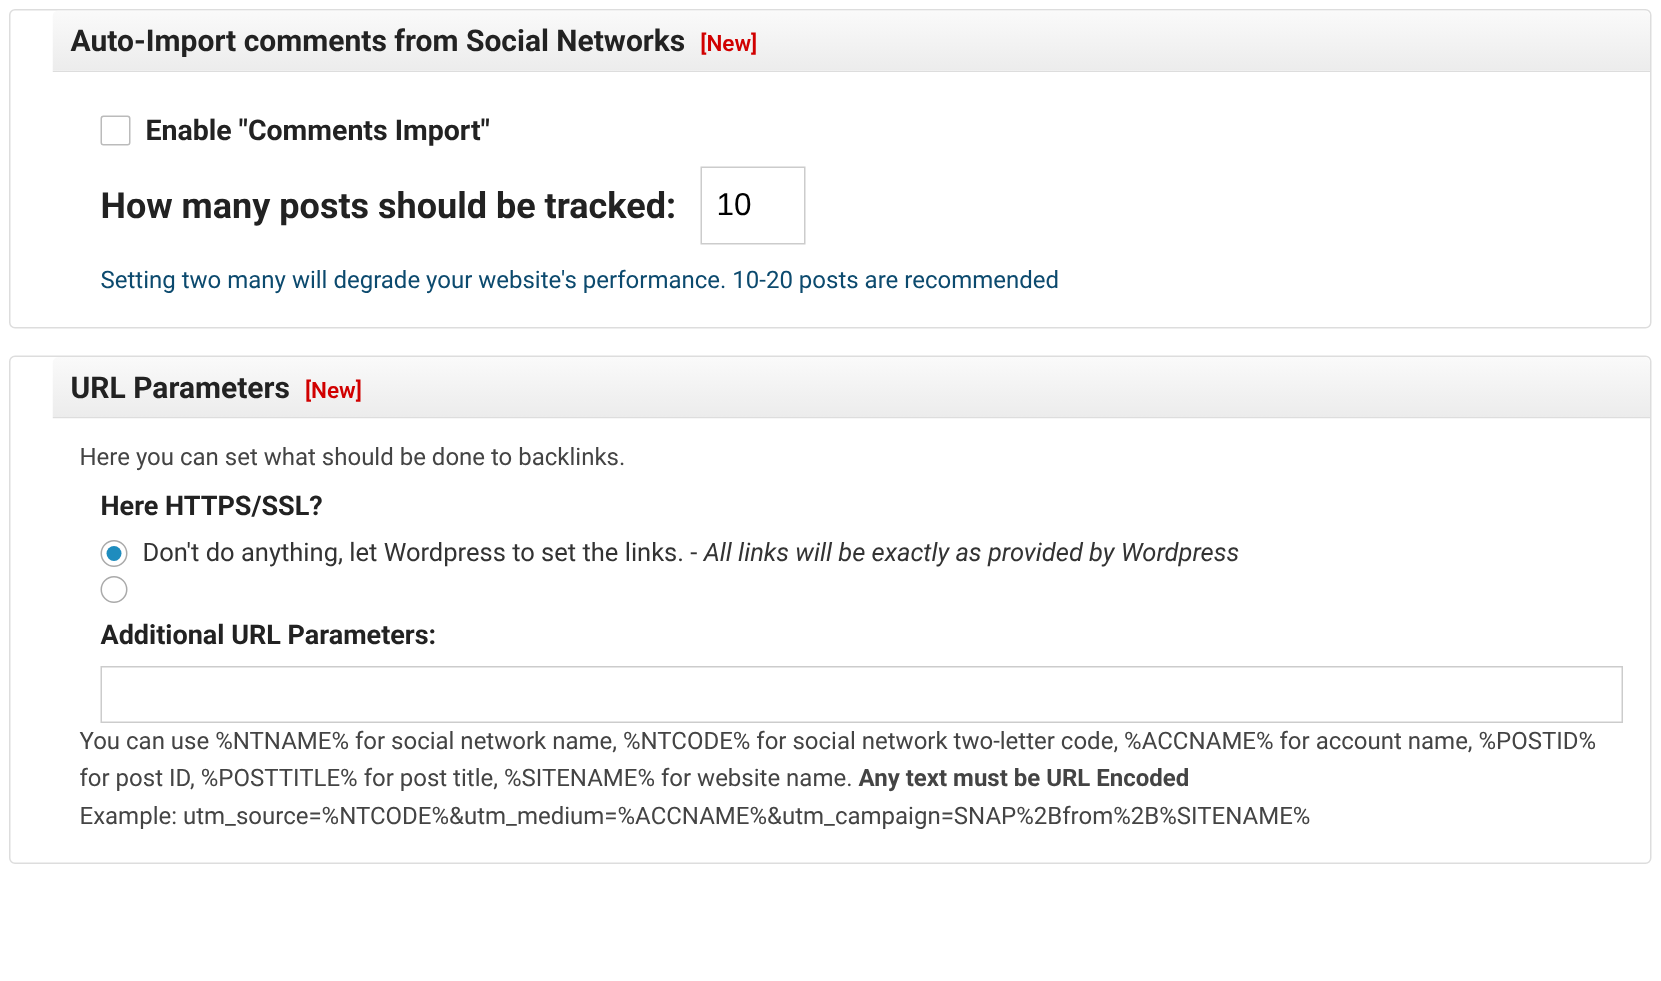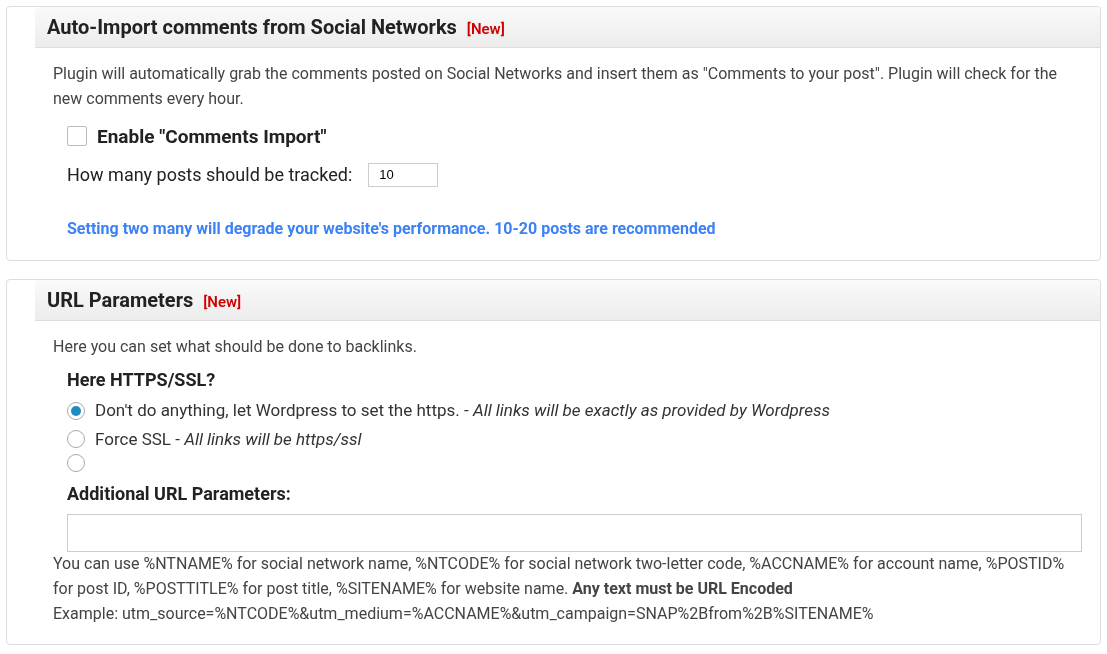--- a/index.html
+++ b/index.html
@@ -64,35 +64,34 @@
     color: #222;
   }
 
   .field-row {
     display: flex;
     align-items: center;
     gap: 16px;
     margin-top: 8px;
   }
   .field-label {
-    font-size: 18px;
-    font-weight: 400;
+    font-size: 24px;
+    font-weight: 700;
     color: #222;
   }
   .numbox {
     width: 70px;
-    height: 24px;
+    height: 52px;
     border: 1px solid #ccc;
-    font-size: 13px;
+    font-size: 21px;
     padding: 4px 10px;
   }
   .hint {
-    margin-top: 28px;
-    color: #3b82f6;
-    font-weight: bold;
+    margin-top: 12px;
+    color: #0c4a6e;
   }
 
   .radio-group { margin-top: 6px; }
   .group-title {
     font-size: 18px;
     font-weight: 700;
     color: #222;
     margin-bottom: 4px;
   }
   .radio-row {
@@ -146,21 +145,20 @@
 </style>
 </head>
 <body>
 
 <div class="panel">
   <div class="panel-header">
     <span class="title">Auto-Import comments from Social Networks</span>
     <span class="new-badge">[New]</span>
   </div>
   <div class="panel-body">
-    <div>Plugin will automatically grab the comments posted on Social Networks and insert them as "Comments to your post". Plugin will check for the new comments every hour.</div>
 
     <div class="indent">
       <div class="checkbox-row">
         <div class="checkbox"></div>
         <div class="checkbox-label">Enable "Comments Import"</div>
       </div>
 
       <div class="field-row">
         <div class="field-label">How many posts should be tracked:</div>
         <input class="numbox" type="text" value="10" style="">
@@ -177,27 +175,23 @@
     <span class="new-badge">[New]</span>
   </div>
   <div class="panel-body">
     <div>Here you can set what should be done to backlinks.</div>
 
     <div class="indent radio-group">
       <div class="group-title">Here HTTPS/SSL?</div>
 
       <div class="radio-row">
         <div class="radio selected"></div>
-        <div class="radio-label"><span>Don't do anything, let Wordpress to set the https. - </span><em>All links will be exactly as provided by Wordpress</em></div>
-      </div>
-
-      <div class="radio-row">
-        <div class="radio"></div>
-        <div class="radio-label"><span>Force SSL - </span><em>All links will be https/ssl</em></div>
-      </div>
+        <div class="radio-label"><span>Don't do anything, let Wordpress to set the links. - </span><em>All links will be exactly as provided by Wordpress</em></div>
+      </div>
+
 
       <div class="radio-row">
         <div class="radio"></div>
       </div>
 
       <div class="subheading">Additional URL Parameters:</div>
       <input class="wide-input" type="text" value="" style="">
     </div>
 
     <div class="footnote">

